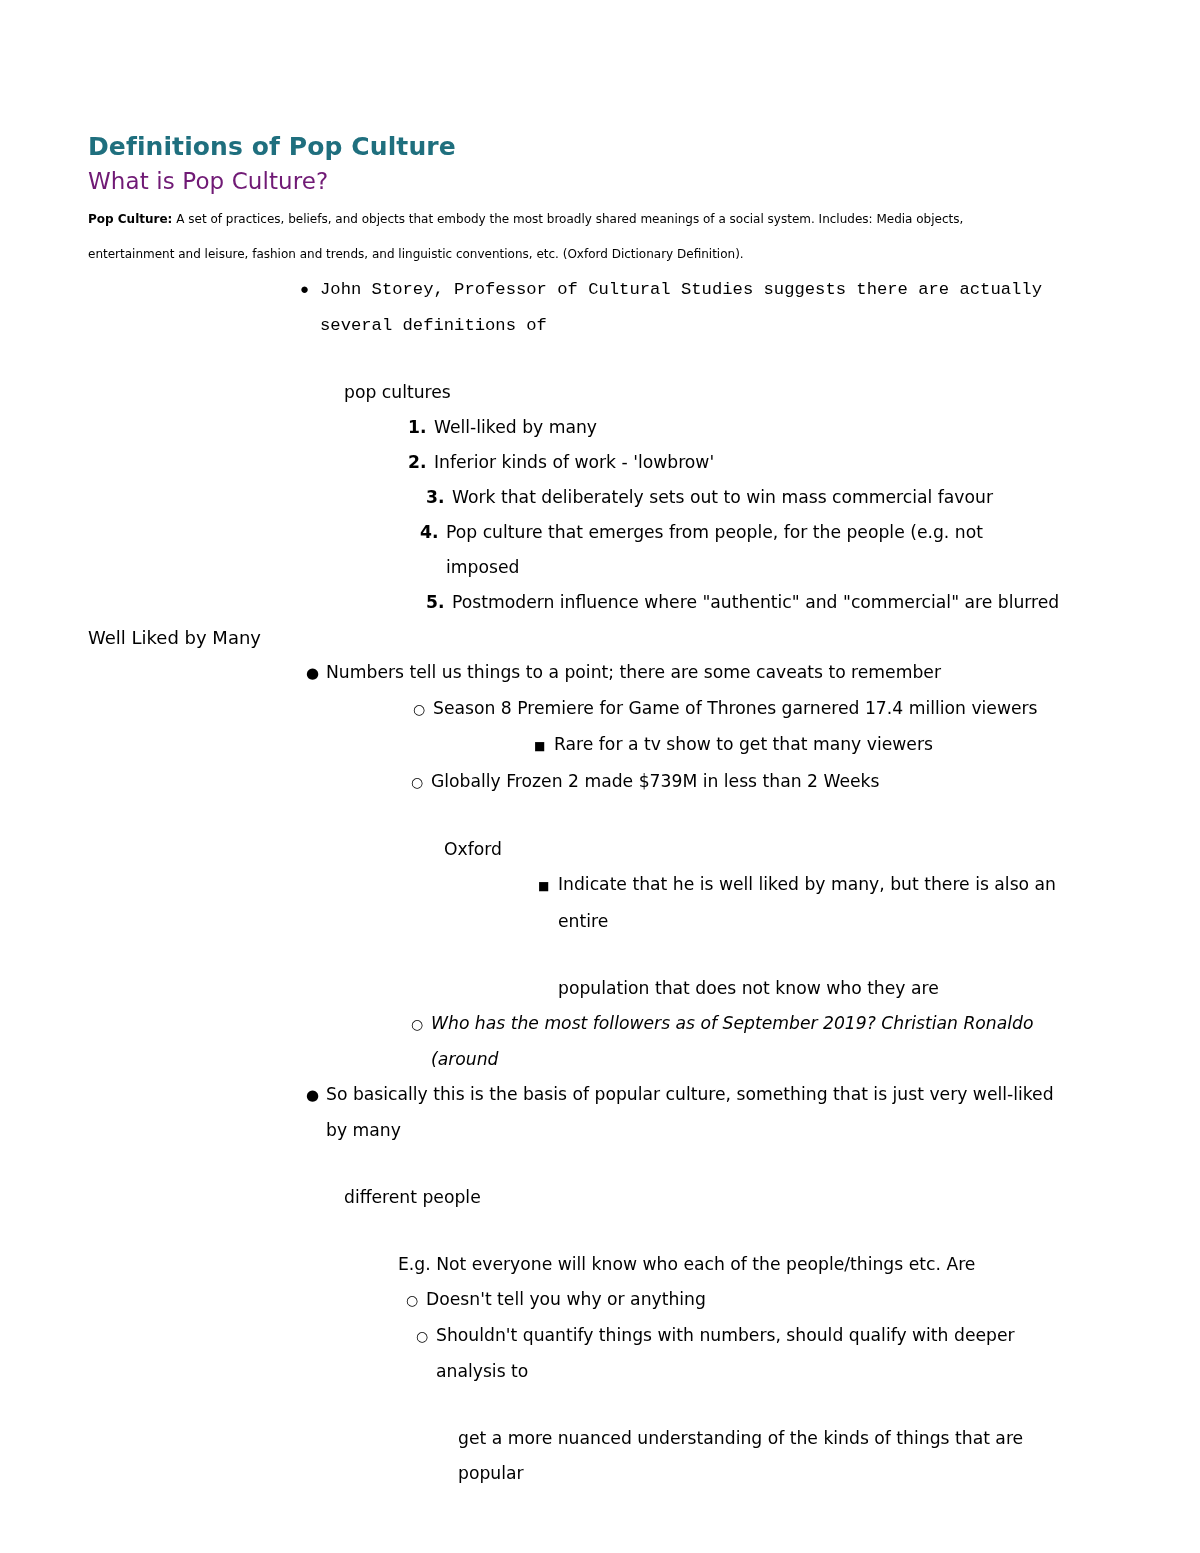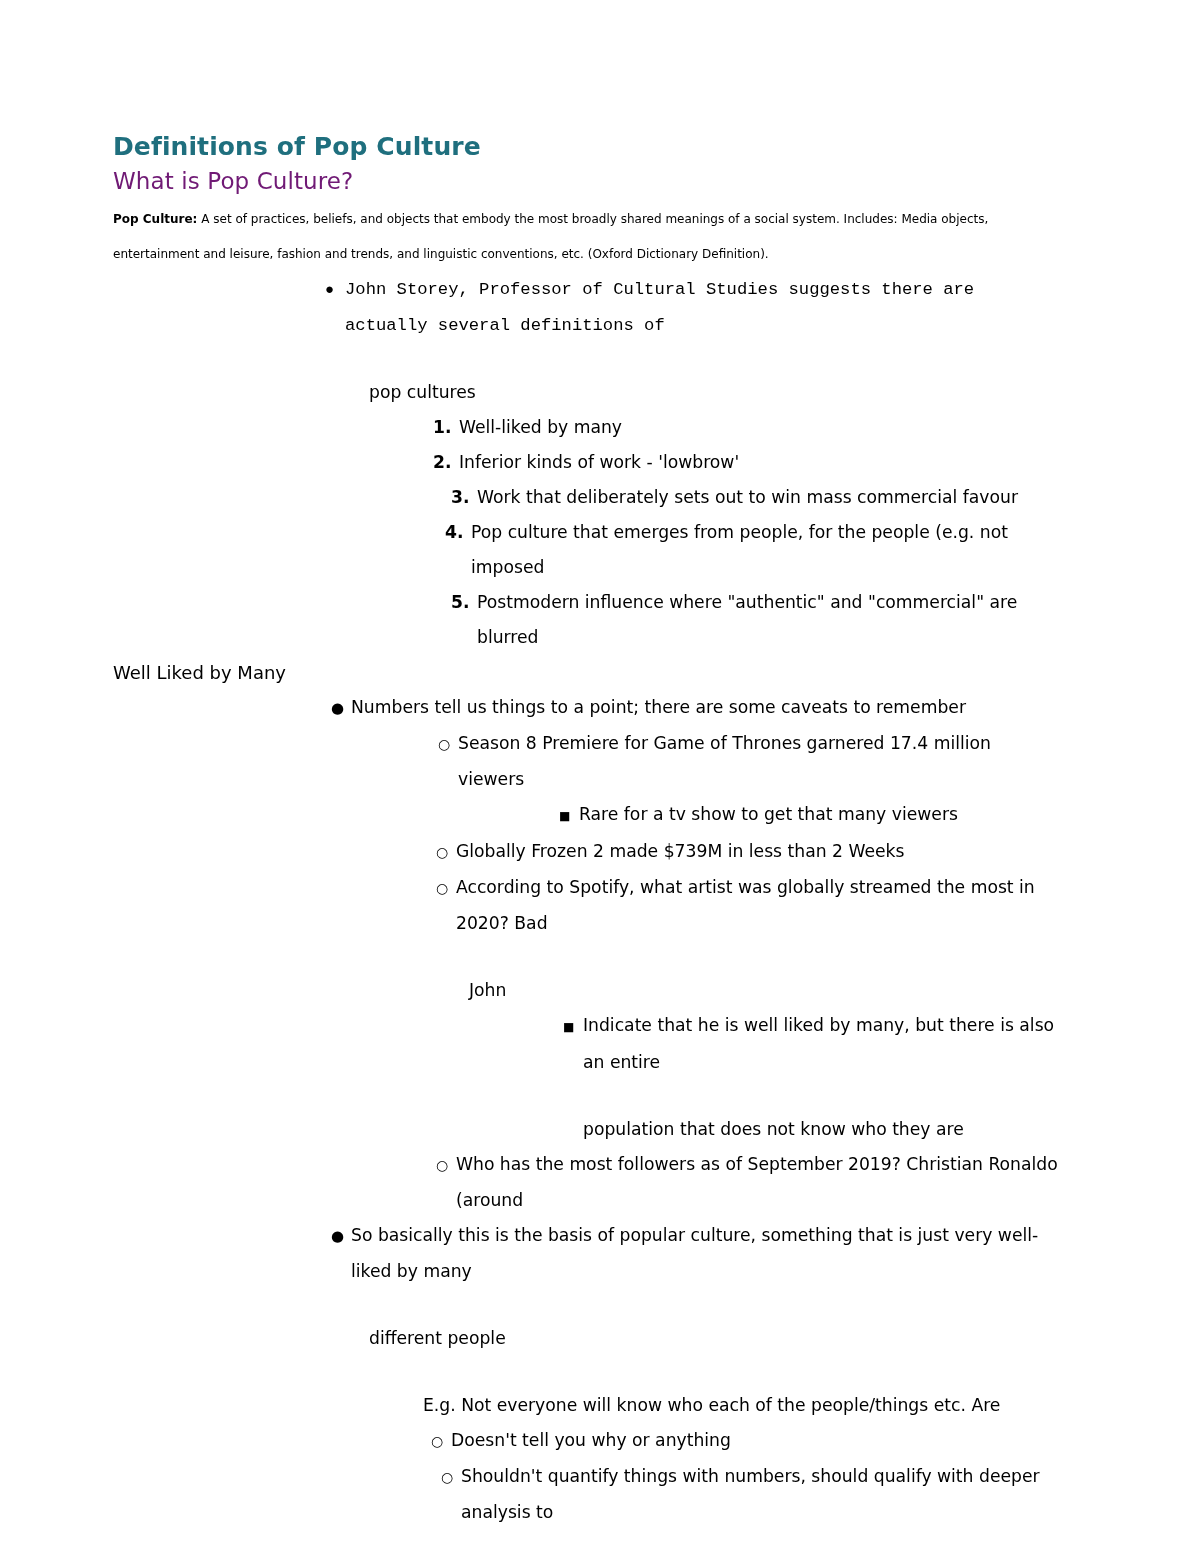--- a/index.html
+++ b/index.html
@@ -14,21 +14,21 @@
     font-family: "DejaVu Sans", sans-serif;
     color: #000000;
     overflow: hidden;
   }
   .page {
     position: relative;
     width: 1200px;
     height: 1262px;
     background: #ffffff;
     box-sizing: border-box;
-    padding: 132px 140px 0 113px;
+    padding: 132px 140px 0 88px;
   }
   .doc-h1 {
     font-size: 25px;
     font-weight: bold;
     color: #1F6F7E;
     line-height: 1.18;
     margin: 0 0 6px 0;
     letter-spacing: 0.1px;
   }
   .doc-h2 {
@@ -118,33 +118,30 @@
   </div>
   <div class="line" style="margin-left:345px;">
     <span class="mk hollow">○</span><span>Season 8 Premiere for Game of Thrones garnered 17.4 million viewers</span>
   </div>
   <div class="line" style="margin-left:466px;">
     <span class="mk sq">■</span><span>Rare for a tv show to get that many viewers</span>
   </div>
   <div class="line" style="margin-left:343px;">
     <span class="mk hollow">○</span><span>Globally Frozen 2 made $739M in less than 2 Weeks</span>
   </div>
-  <div class="line" style="margin-left:343px; max-width:705px;">
-    <span class="mk hollow">○</span><span>According to Spotify, what artist was globally streamed the most in 2020? Bad</span>
-  </div>
   <div class="line cont" style="margin-left:356px;">
-    <span>John</span>
+    <span>Oxford</span>
   </div>
   <div class="line" style="margin-left:470px; max-width:590px;">
     <span class="mk sq">■</span><span>Indicate that he is well liked by many, but there is also an entire</span>
   </div>
   <div class="line cont" style="margin-left:470px;">
     <span>population that does not know who they are</span>
   </div>
-  <div class="line" style="margin-left:343px; max-width:740px;">
+  <div class="line" style="margin-left:343px; max-width:740px;font-style:italic;">
     <span class="mk hollow">○</span><span>Who has the most followers as of September 2019? Christian Ronaldo (around</span>
   </div>
 
   <div class="line" style="margin-left:238px; max-width:830px;">
     <span class="mk">●</span><span>So basically this is the basis of popular culture, something that is just very well-liked by many</span>
   </div>
   <div class="line cont" style="margin-left:256px;">
     <span>different people</span>
   </div>
 

